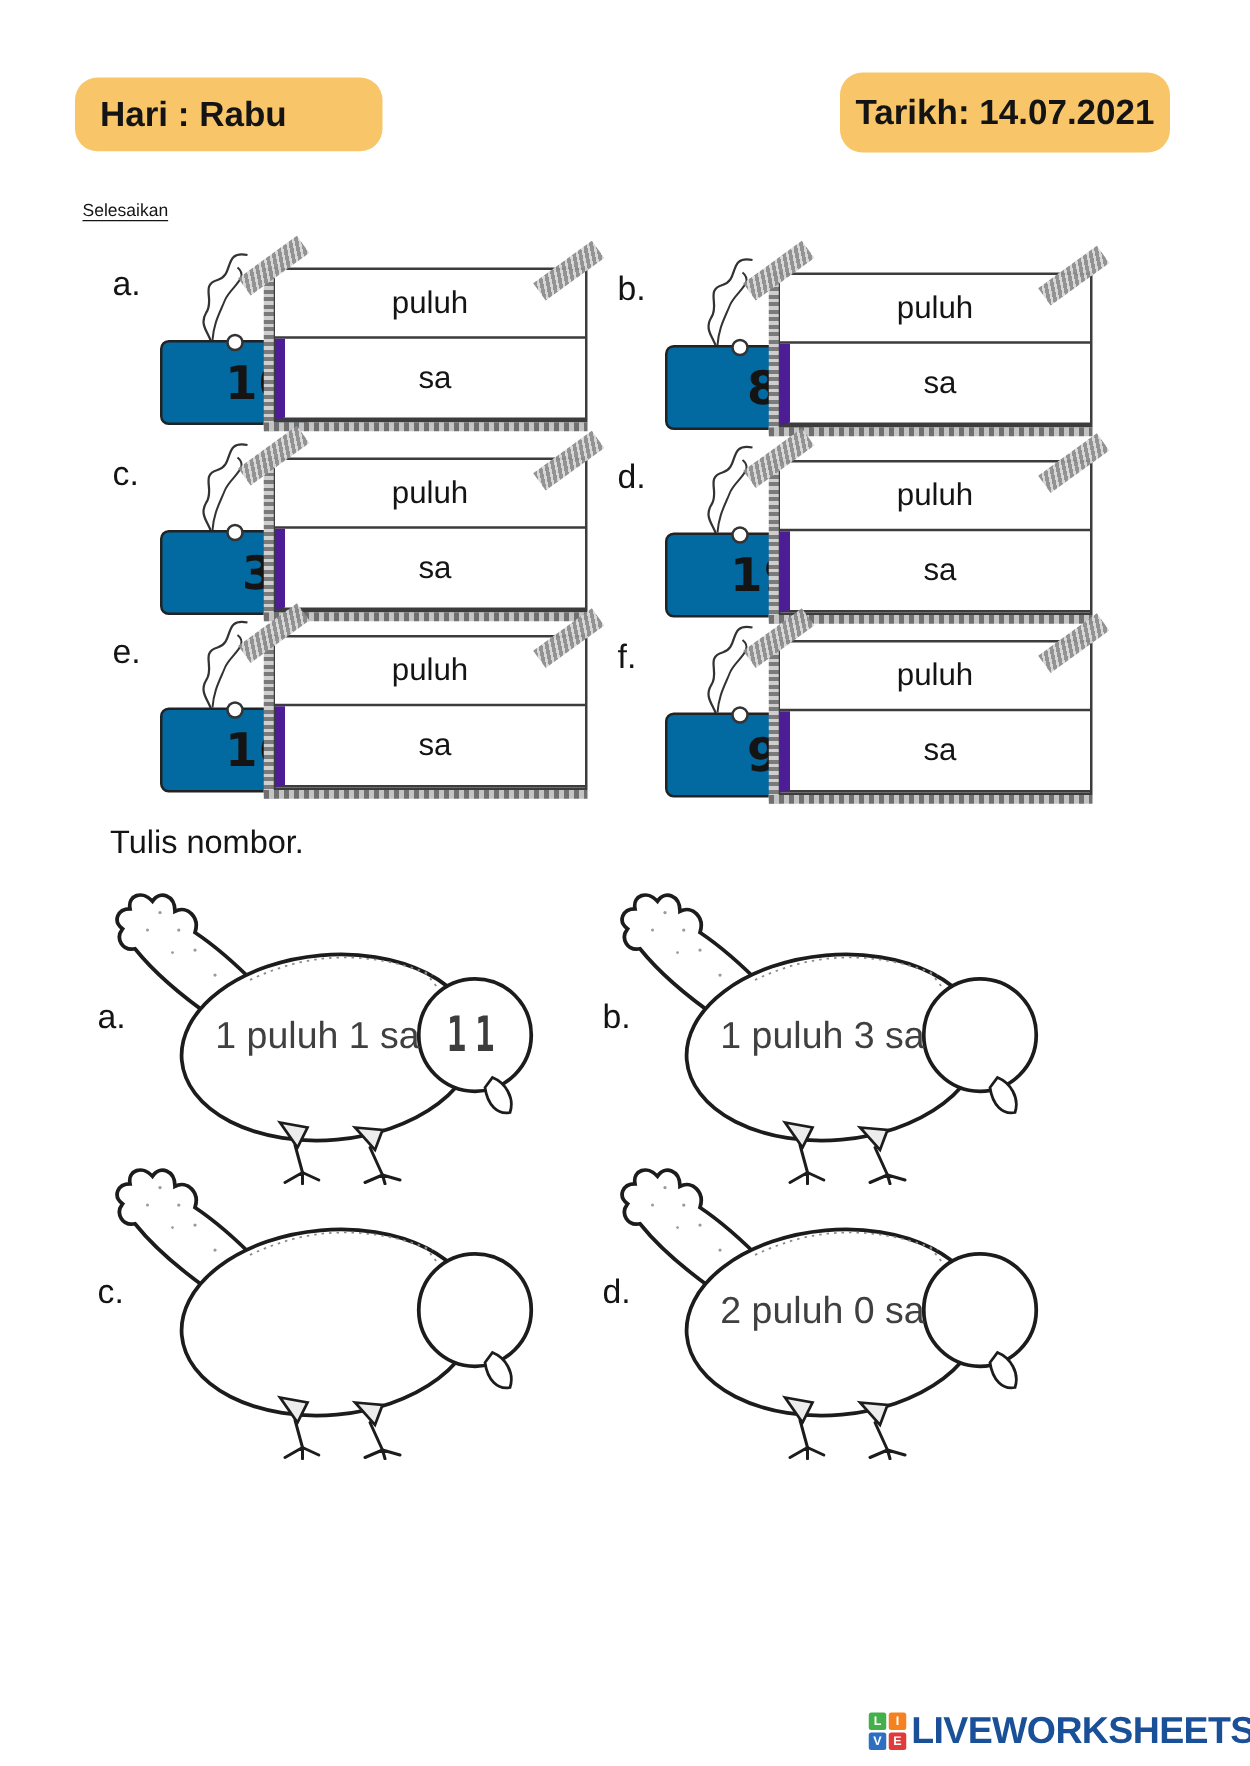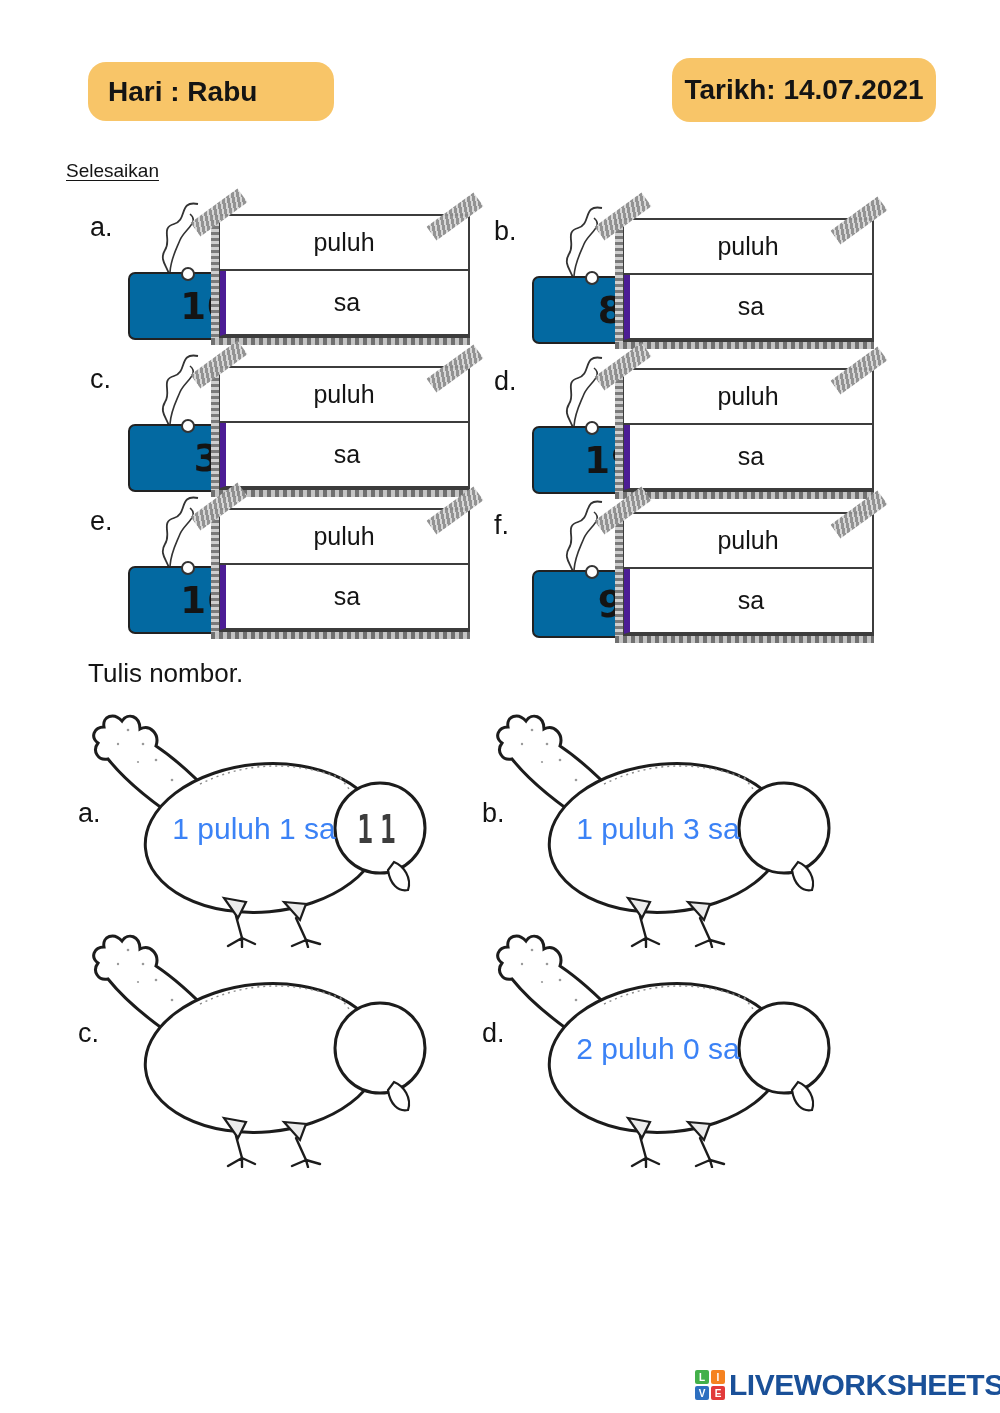--- a/index.html
+++ b/index.html
@@ -2,24 +2,24 @@
 <html><head>
 <meta charset="utf-8">
 <style>
   html,body{margin:0;padding:0;background:#fff;}
   .page{position:relative;width:1000px;height:1413px;background:#fff;overflow:hidden;
         font-family:"Liberation Sans",sans-serif;color:#141414;}
 
   
   .badge{position:absolute;background:#F8C568;border-radius:18px;display:flex;align-items:center;
          font-weight:700;font-size:28px;color:#141414;}
-  .badge-day{left:60px;top:62px;width:226px;height:59px;padding-left:20px;margin-left:28px;}
+  .badge-day{left:60px;top:62px;width:226px;height:59px;padding-left:20px;}
   .badge-date{left:672px;top:58px;width:264px;height:64px;justify-content:center;}
 
-  .sec1-title{position:absolute;left:66px;top:160px;font-size:19px;text-decoration:underline;text-underline-offset:3px;}
+  .sec1-title{position:absolute;left:66px;top:160px;font-size:14px;text-decoration:underline;text-underline-offset:3px;}
   .sec2-title{position:absolute;left:88px;top:658px;font-size:26px;}
 
   
   .pv-cell{position:absolute;width:410px;height:150px;}
   .pos-a{left:88px;top:198px}.pos-b{left:492px;top:202px}
   .pos-c{left:88px;top:350px}.pos-d{left:492px;top:352px}
   .pos-e{left:88px;top:492px}.pos-f{left:492px;top:496px}
   .pv-letter{position:absolute;left:2px;top:14px;font-size:27px;}
   .tag-string{position:absolute;left:52px;top:0;width:70px;height:80px;}
   .tag{position:absolute;left:40px;top:74px;width:78px;height:64px;border:2.5px solid #222;
@@ -27,38 +27,38 @@
   .tag-hole{position:absolute;top:-7px;left:50%;margin-left:-7px;width:10px;height:10px;
             border:2.5px solid #333;border-radius:50%;background:#fff;}
   .tag-num{font-family:"DejaVu Sans",sans-serif;font-weight:700;font-size:37px;letter-spacing:1px;}
   .pv-table{position:absolute;left:130px;top:16px;width:248px;height:120px;border:2.2px solid #3c3c3c;
             display:grid;grid-template-columns:1fr;grid-template-rows:55px 1fr;background:#fff;}
   .pv-table::before{content:"";position:absolute;left:-9px;top:-2px;bottom:-9px;width:8px;
             background:repeating-linear-gradient(180deg,#7a7a7a 0 3px,#cfcfcf 3px 6px);}
   .pv-table::after{content:"";position:absolute;left:-9px;right:-2px;bottom:-9px;height:7px;
             background:repeating-linear-gradient(90deg,#707070 0 4px,#c4c4c4 4px 8px);}
   .pvc{display:flex;align-items:center;justify-content:center;font-size:25px;font-weight:500;}
-  .pvc.col2{border-left:6px solid #4c1d95;}
+  .pvc.col2{border-left:8px solid #4c1d95;}
   .pvc.head{border-bottom:2.4px solid #3c3c3c;}
   .tape{position:absolute;width:58px;height:17px;transform:rotate(-36deg);opacity:.95;
         background:repeating-linear-gradient(115deg,#8d8d8d 0 3px,#d6d6d6 3px 5px);}
   .tape-l{left:102px;top:6px}
   .tape-r{left:338px;top:10px}
 
   
   .bird-cell{position:absolute;width:420px;height:248px;}
   .bpos-a{left:58px;top:700px}.bpos-b{left:462px;top:700px}
   .bpos-c{left:58px;top:920px}.bpos-d{left:462px;top:920px}
   .bird-letter{position:absolute;left:20px;top:98px;font-size:27px;}
   .bird-svg{position:absolute;left:30px;top:0;width:390px;height:248px;}
   .ln{stroke:#1c1c1c;stroke-width:3;fill:#fff;}
   .ln2{stroke:#1c1c1c;stroke-width:2.2;}
   .dash{fill:none;stroke:#8a8a8a;stroke-width:1.4;stroke-dasharray:2 4;}
   .leg{fill:none;stroke:#1c1c1c;stroke-width:2.4;stroke-linecap:round;}
-  .bird-phrase{position:absolute;left:62px;top:112px;width:268px;text-align:center;font-size:30px;color:#3b82f6;}
+  .bird-phrase{position:absolute;left:62px;top:112px;width:268px;text-align:center;font-size:30px;color:#404040;}
   .bird-answer{position:absolute;left:282px;top:94px;width:80px;height:70px;display:flex;align-items:center;
         justify-content:center;font-family:"DejaVu Sans Mono",monospace;font-weight:700;font-size:26px;
         letter-spacing:7px;color:#3d3d3d;transform:scaleY(1.5);}
 
   
   .logo{position:absolute;left:695px;top:1368px;display:flex;align-items:center;}
   .logo-grid{display:grid;grid-template-columns:14px 14px;grid-auto-rows:14px;gap:2px;}
   .logo-sq{display:flex;align-items:center;justify-content:center;color:#fff;font-size:10px;font-weight:700;border-radius:2px;}
   .sq-green{background:#43B04A}.sq-orange{background:#F58220}.sq-blue{background:#2D6FC0}.sq-red{background:#E23A3A}
   .logo-text{font-size:30px;font-weight:800;color:#1A5098;letter-spacing:-.5px;margin-left:4px;}

